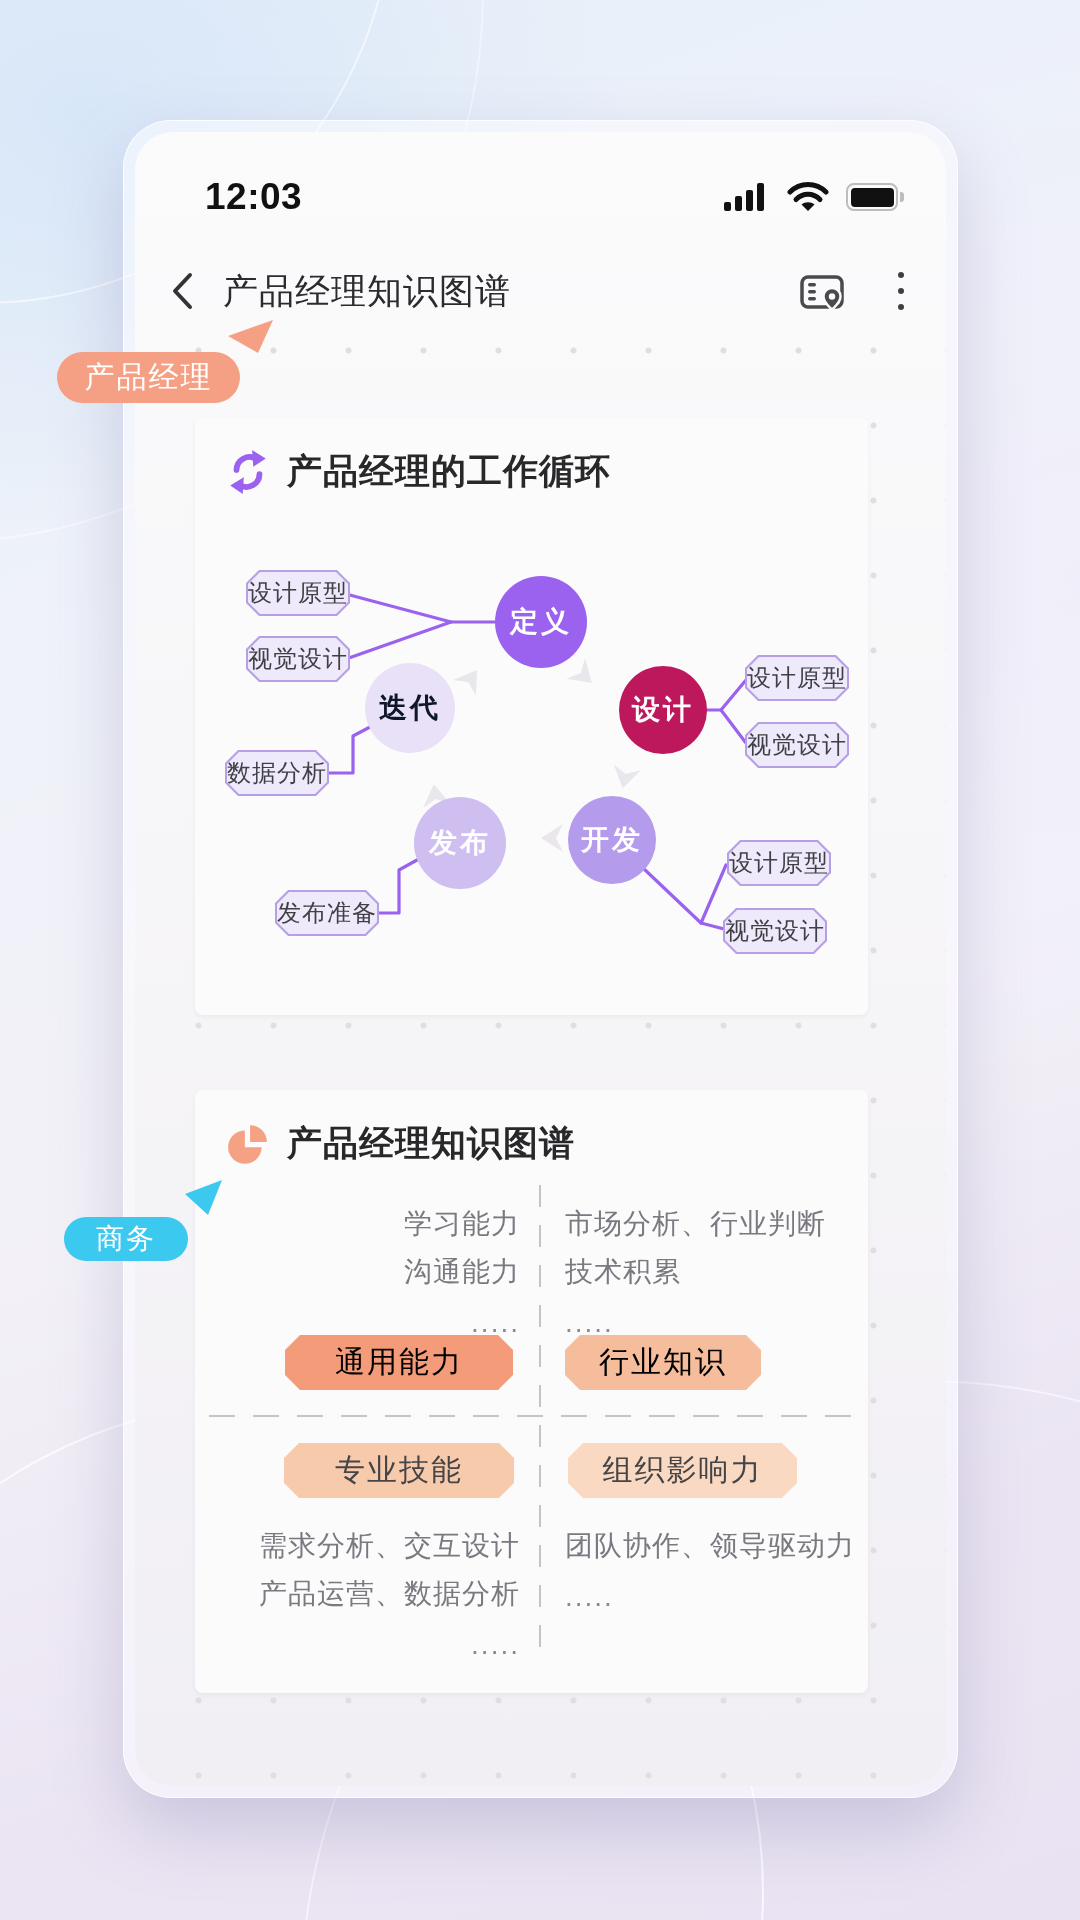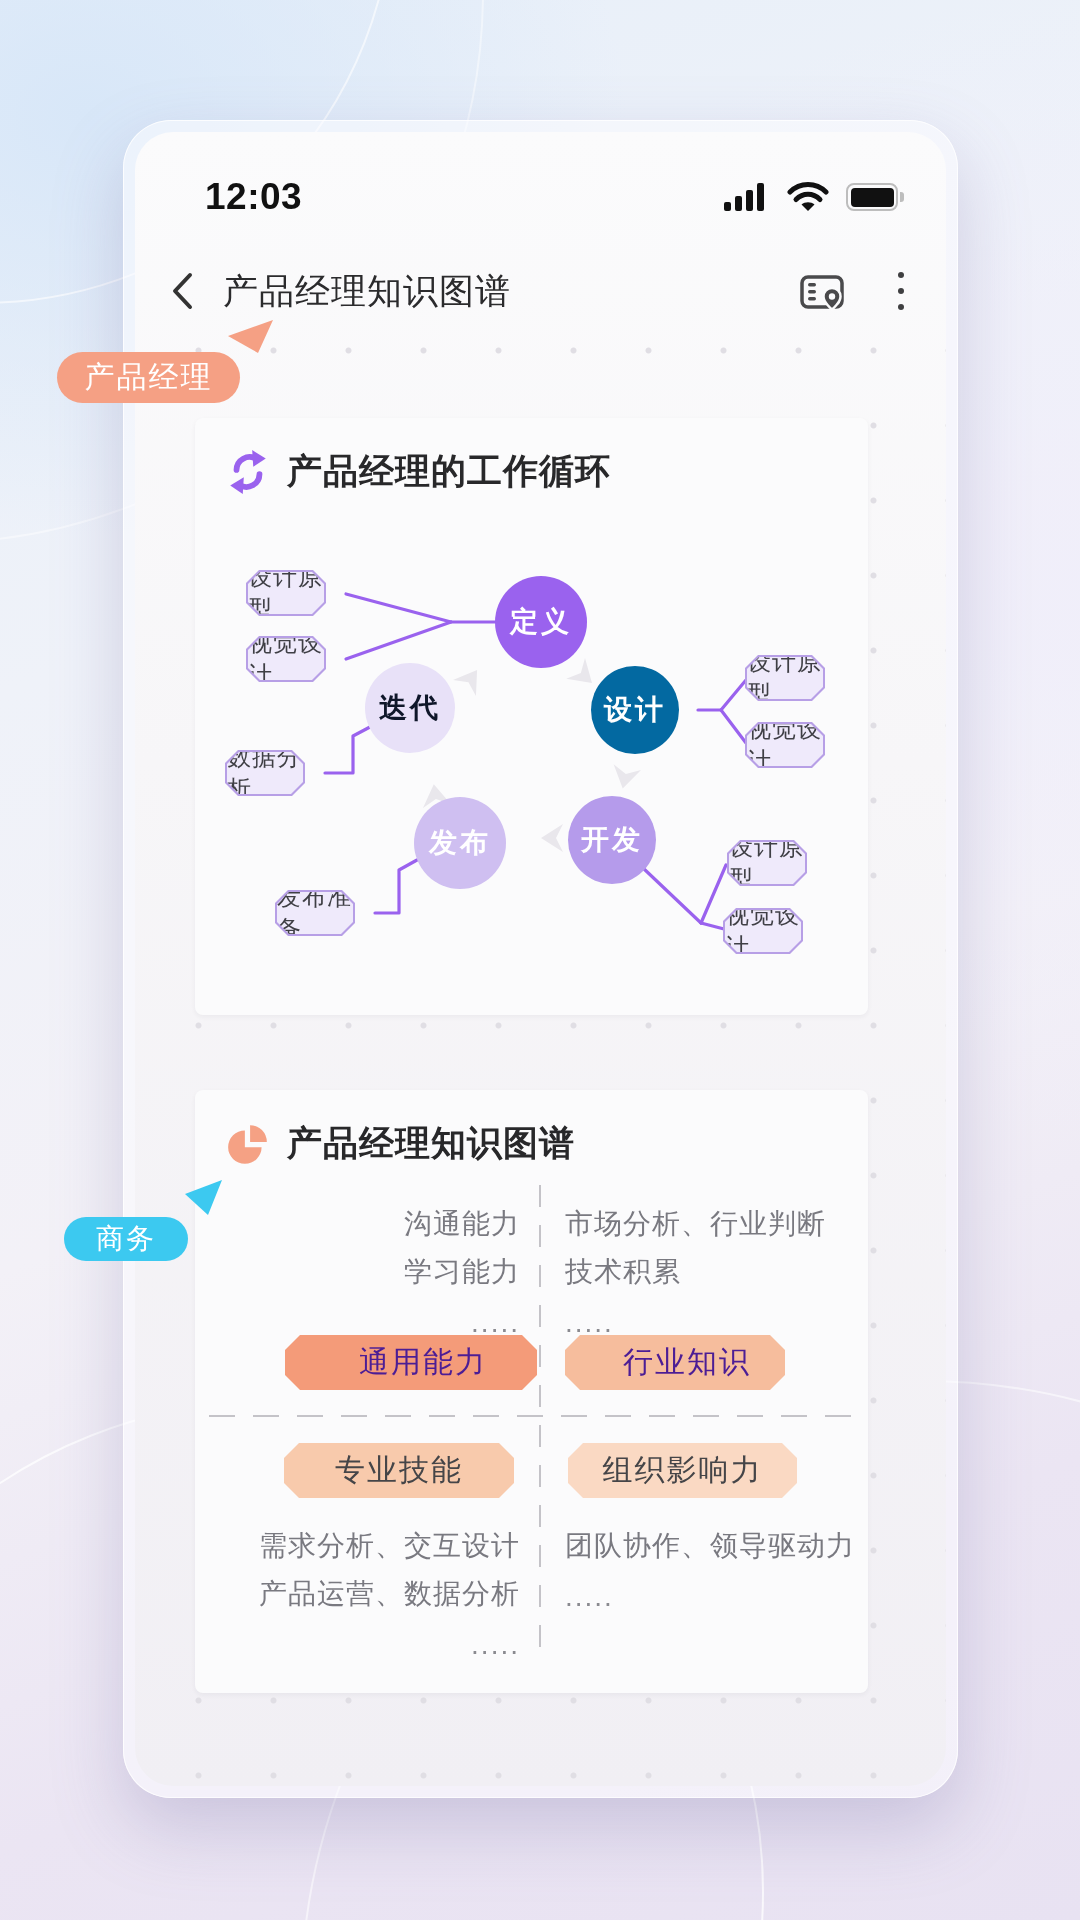--- a/index.html
+++ b/index.html
@@ -48,36 +48,36 @@
   .card1{top:286px;height:597px;}
   .card2{top:958px;height:603px;}
   .card-head{position:absolute;left:30px;top:30px;display:flex;align-items:center;gap:16px;}
   .card-title{font-size:35px;font-weight:700;color:#28282A;letter-spacing:1px;}
 
   
   .dg{position:absolute;left:0;top:0;width:673px;height:597px;}
   .circle{position:absolute;border-radius:50%;display:flex;align-items:center;justify-content:center;
     color:#fff;font-size:28px;font-weight:700;letter-spacing:3px;}
   .circle.iter{color:#0f172a;}
-  .leaf{position:absolute;width:80px;height:46px;background:#B79FE6;display:flex;
+  .leaf{position:absolute;width:104px;height:46px;background:#B79FE6;display:flex;
     clip-path:polygon(13px 0,calc(100% - 13px) 0,100% 13px,100% calc(100% - 13px),calc(100% - 13px) 100%,13px 100%,0 calc(100% - 13px),0 13px);}
   .leaf .in{flex:1;margin:2px;background:#EFEAFB;display:flex;align-items:center;justify-content:center;
     font-size:24px;color:#3F3F45;letter-spacing:1px;
     clip-path:polygon(12px 0,calc(100% - 12px) 0,100% 12px,100% calc(100% - 12px),calc(100% - 12px) 100%,12px 100%,0 calc(100% - 12px),0 12px);}
 
   
   .vdash{position:absolute;width:2px;background:repeating-linear-gradient(180deg,#C4C3C8 0 22px,transparent 22px 40px);}
   .hdash{position:absolute;height:2px;background:repeating-linear-gradient(90deg,#C4C3C8 0 26px,transparent 26px 44px);}
   .qtext{position:absolute;font-size:28px;color:#797980;line-height:48px;letter-spacing:1px;}
   .qtext .dots{display:block;margin-top:10px;line-height:34px;color:#8A8A90;letter-spacing:2px;}
   .qtag{position:absolute;height:55px;display:flex;align-items:center;justify-content:center;
     font-size:30px;letter-spacing:2px;
     clip-path:polygon(15px 0,calc(100% - 15px) 0,100% 15px,100% calc(100% - 15px),calc(100% - 15px) 100%,15px 100%,0 calc(100% - 15px),0 15px);}
   .qtag.light{color:#454548;}
-  .qtag.strong{color:#4c1d95;padding-left:24px;}
+  .qtag.strong{color:#000000;}
 
   
   .pill{position:absolute;display:flex;align-items:center;justify-content:center;color:#fff;border-radius:28px;z-index:9;}
   .pill.pm{left:57px;top:352px;width:183px;height:51px;font-size:30px;letter-spacing:2px;}
   .pill.biz{left:64px;top:1217px;width:124px;height:44px;font-size:28px;letter-spacing:2px;font-family:Liberation Mono, monospace;}
   .cursor{position:absolute;z-index:9;}
   .cursor.pm{left:227px;top:319px;}
   .cursor.biz{left:184px;top:1179px;}
 
   
@@ -171,21 +171,21 @@
             <path d="M0 0 L22 14 L0 28 L7 14 Z" transform="translate(390,240) rotate(42)"></path>
             <path d="M0 0 L22 14 L0 28 L7 14 Z" transform="translate(446,352) rotate(102)"></path>
             <path d="M0 0 L22 14 L0 28 L7 14 Z" transform="translate(368,434) rotate(180)"></path>
             <path d="M0 0 L22 14 L0 28 L7 14 Z" transform="translate(228,390) rotate(-98)"></path>
           </g>
         </svg>
 
         <div class="circle" style="left: 300px; top: 158px; width: 92px; height: 92px; background-color: rgb(154, 98, 238);">
           <span>定义</span>
         </div>
-        <div class="circle" style="left: 396px; top: 248px; width: 88px; height: 88px; background-color: #0369a1;">
+        <div class="circle" style="left: 424px; top: 248px; width: 88px; height: 88px; background-color: #be185d;">
           <span>设计</span>
         </div>
         <div class="circle" style="left: 373px; top: 378px; width: 88px; height: 88px; background-color: rgb(181, 155, 235);">
           <span>开发</span>
         </div>
         <div class="circle" style="left: 219px; top: 379px; width: 92px; height: 92px; background-color: rgb(207, 191, 241);">
           <span>发布</span>
         </div>
         <div class="circle iter" style="left: 170px; top: 245px; width: 90px; height: 90px; background-color: rgb(232, 225, 248);">
           <span>迭代</span>
@@ -224,22 +224,22 @@
           <path d="M19 25 L19 9 A16 16 0 1 0 35 25 Z" fill="#F5A184"></path>
           <path d="M24 20 L24 4 A16 16 0 0 1 40 20 Z" fill="#F5A184"></path>
         </svg>
         <span class="card-title">产品经理知识图谱</span>
       </div>
 
       <div class="vdash" style="left:344px;top:95px;height:465px;"></div>
       <div class="hdash" style="left:14px;top:325px;width:645px;"></div>
 
       <div class="qtext" style="left:20px;top:110px;width:305px;text-align:right;">
+        <span style="display:block;">学习能力</span>
         <span style="display:block;">沟通能力</span>
-        <span style="display:block;">学习能力</span>
         <span class="dots">.....</span>
       </div>
 
       <div class="qtext" style="left:370px;top:110px;width:295px;text-align:left;">
         <span style="display:block;">市场分析、行业判断</span>
         <span style="display:block;">技术积累</span>
         <span class="dots">.....</span>
       </div>
 
       <div class="qtag strong" style="left: 90px; top: 245px; width: 228px; background-color: rgb(244, 155, 121);">通用能力</div>

